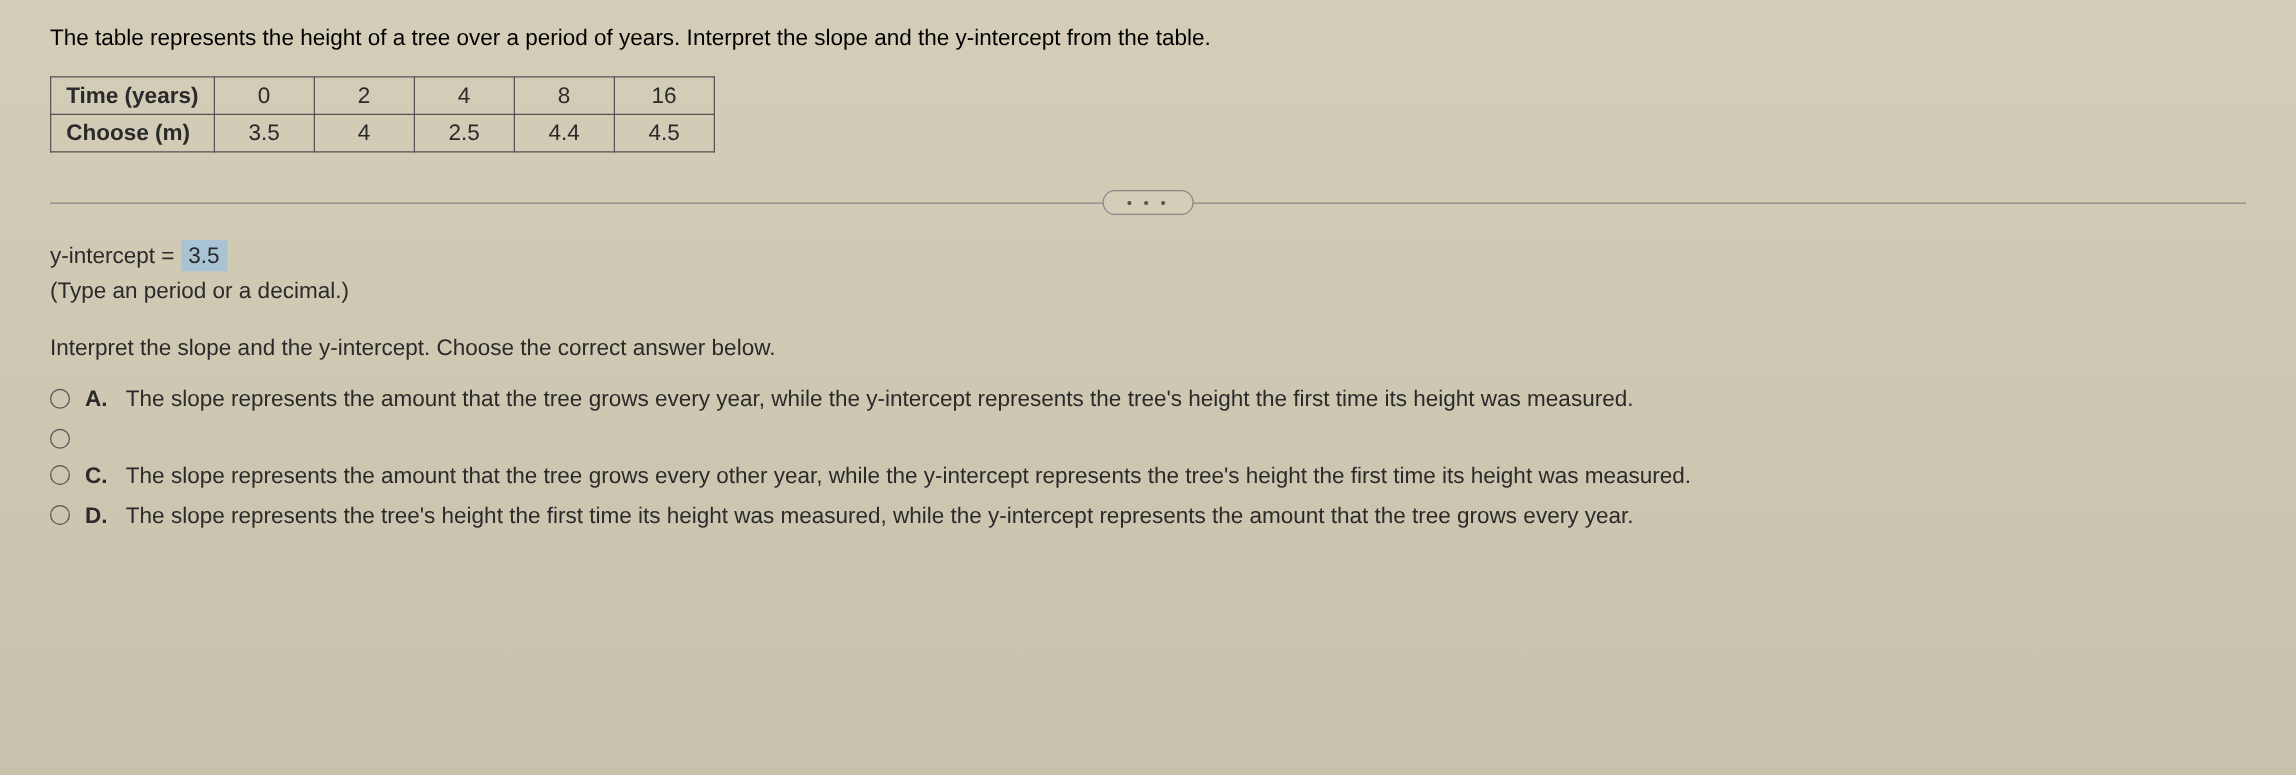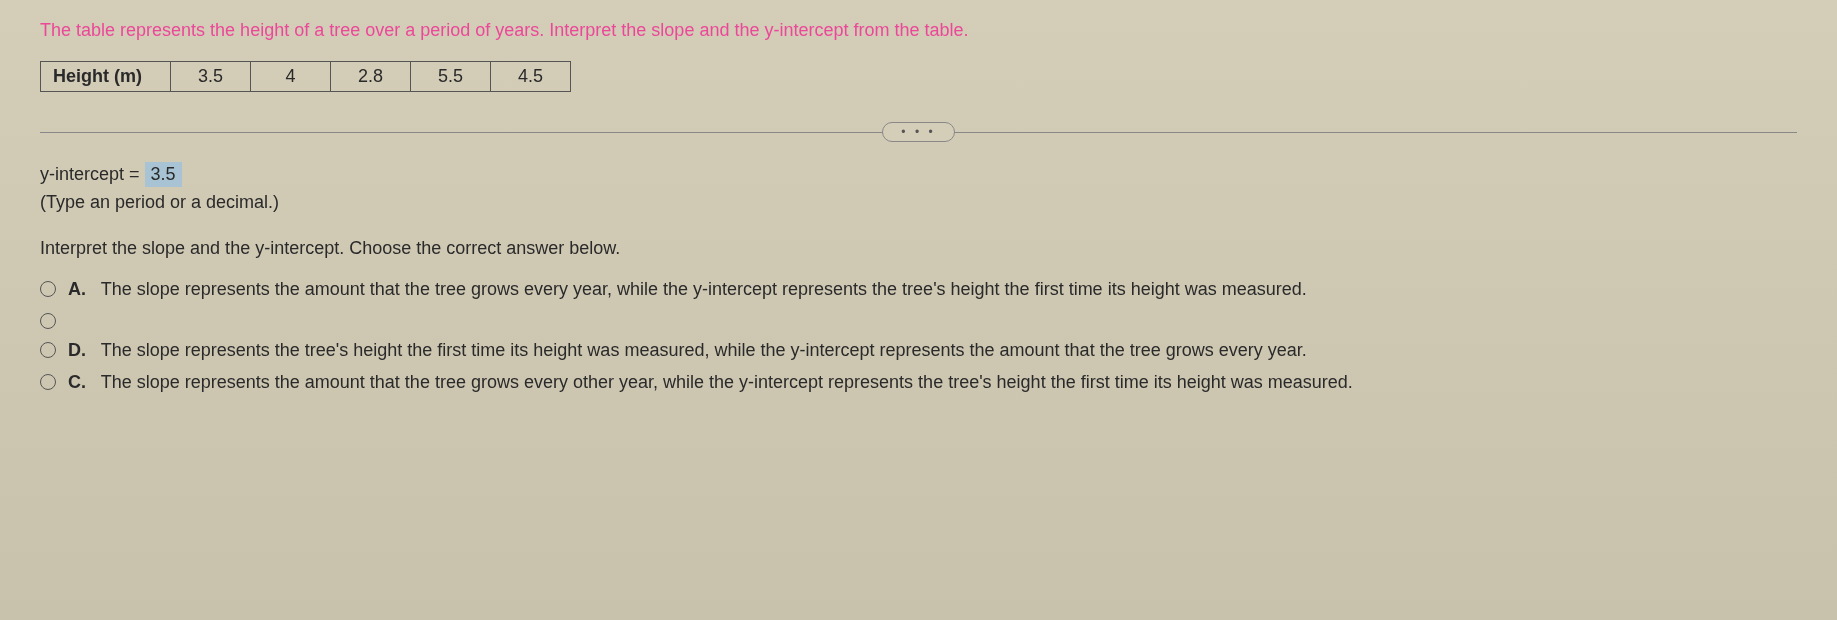--- a/index.html
+++ b/index.html
@@ -11,21 +11,21 @@
       font-family: Arial, sans-serif;
       background: linear-gradient(to bottom, #d4cdb8, #c8c2ad);
       width: 1837px;
       height: 620px;
       padding: 20px 40px;
       color: #2a2a2a;
       font-size: 18px;
     }
     .question-text {
       margin-bottom: 20px;
-      color: #ec4899;
+      color: #000000;
     }
     table {
       border-collapse: collapse;
       margin-bottom: 30px;
     }
     table td, table th {
       border: 1px solid #555;
       padding: 4px 12px;
       text-align: center;
       min-width: 80px;
@@ -99,26 +99,34 @@
       margin-right: 10px;
     }
   </style>
 </head>
 <body>
 
 <div class="question-text">The table represents the height of a tree over a period of years. Interpret the slope and the y-intercept from the table.</div>
 
 <table>
   <tbody>
+      <tr>
+    <td class="row-header">Time (years)</td>
+    <td>0</td>
+    <td>2</td>
+    <td>4</td>
+    <td>8</td>
+    <td>16</td>
+  </tr>
   <tr>
-    <td class="row-header">Height (m)</td>
+    <td class="row-header">Choose (m)</td>
     <td>3.5</td>
     <td>4</td>
-    <td>2.8</td>
-    <td>5.5</td>
+    <td>2.5</td>
+    <td>4.4</td>
     <td>4.5</td>
   </tr>
 </tbody>
   </table>
 
 <div class="divider-container">
   <div class="divider-line"></div>
   <div class="expand-pill">• • •</div>
   <div class="divider-line"></div>
 </div>
@@ -138,25 +146,25 @@
         <span class="option-label">A.</span>
         <span>The slope represents the amount that the tree grows every year, while the y-intercept represents the tree's height the first time its height was measured.</span>
       </div>
     </div>
     <div class="option-row">
       <div class="radio"></div>
     </div>
     <div class="option-row">
       <div class="radio"></div>
       <div>
-        <span class="option-label">D.</span>
-        <span>The slope represents the tree's height the first time its height was measured, while the y-intercept represents the amount that the tree grows every year.</span>
+        <span class="option-label">C.</span>
+        <span>The slope represents the amount that the tree grows every other year, while the y-intercept represents the tree's height the first time its height was measured.</span>
       </div>
     </div>
     <div class="option-row">
       <div class="radio"></div>
       <div>
-        <span class="option-label">C.</span>
-        <span>The slope represents the amount that the tree grows every other year, while the y-intercept represents the tree's height the first time its height was measured.</span>
+        <span class="option-label">D.</span>
+        <span>The slope represents the tree's height the first time its height was measured, while the y-intercept represents the amount that the tree grows every year.</span>
       </div>
     </div>
   </div>
 </div>
 
 </body></html>

